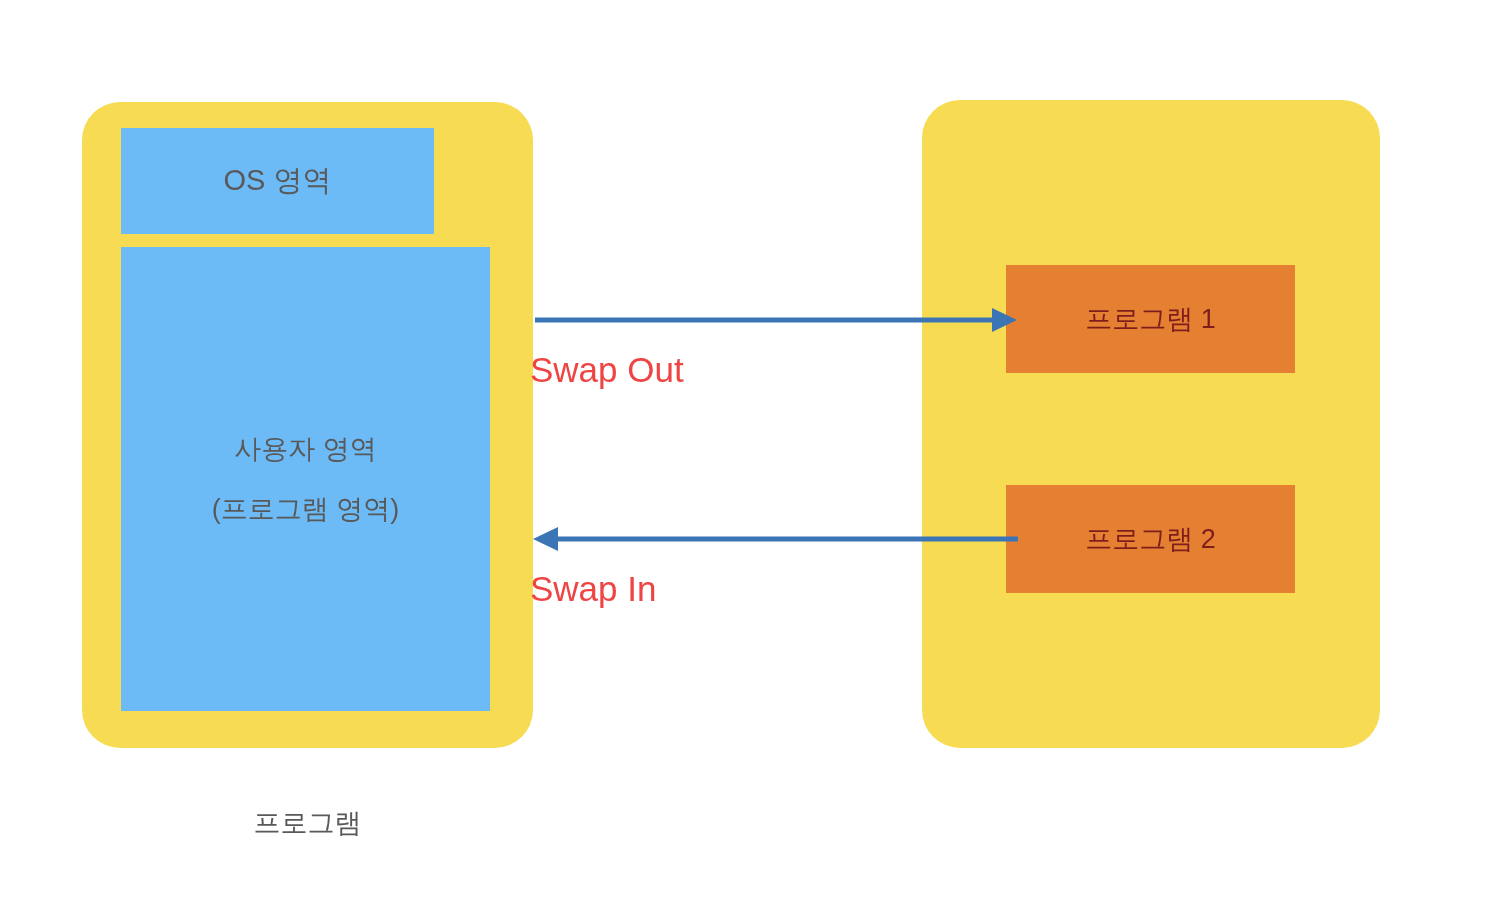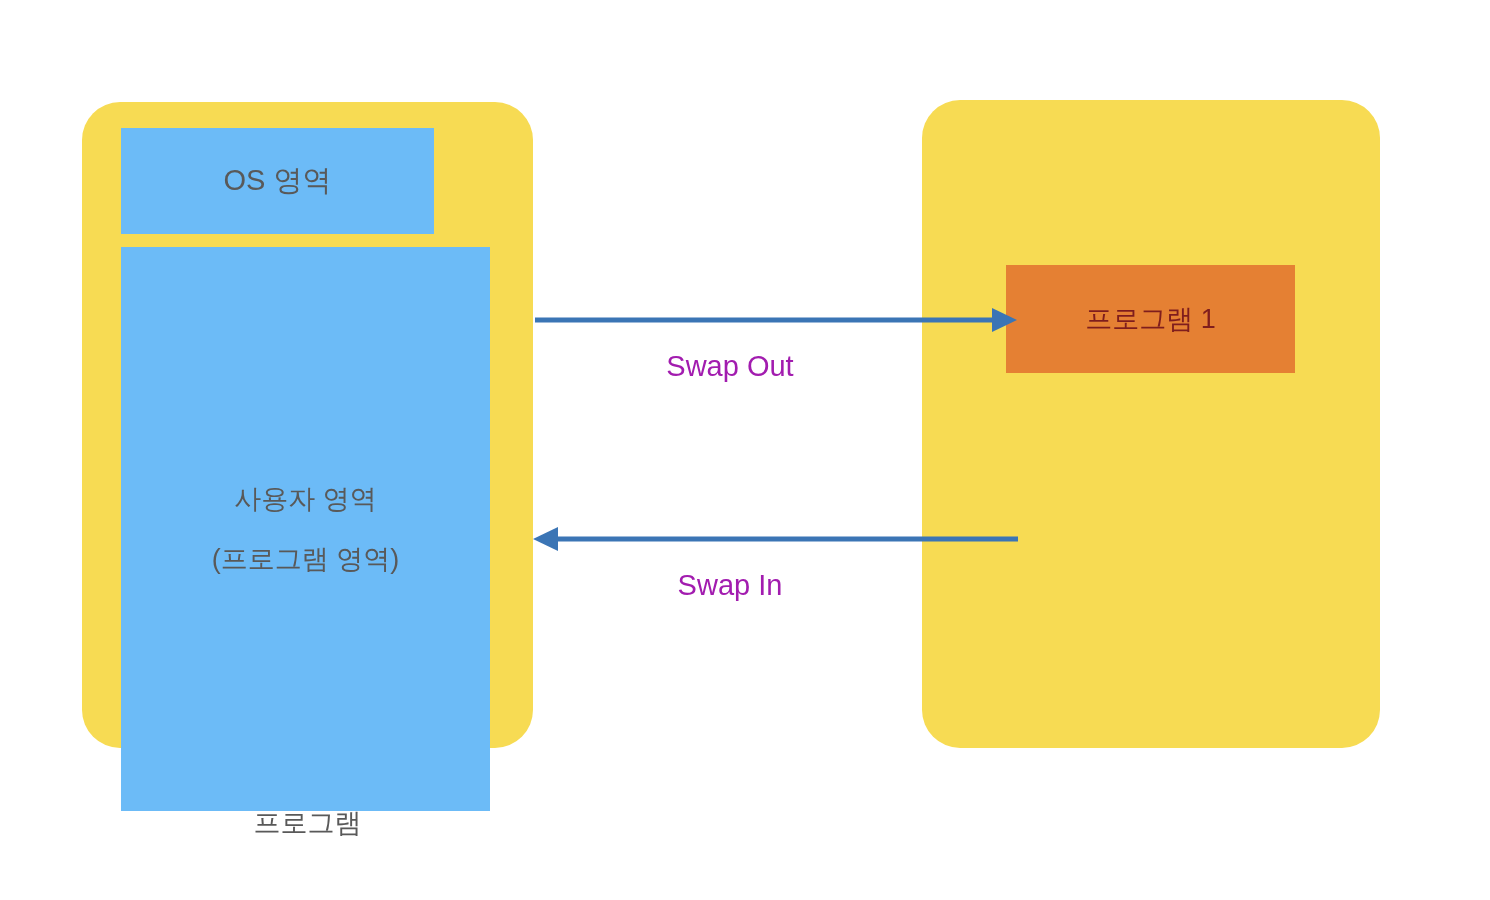--- a/index.html
+++ b/index.html
@@ -53,21 +53,21 @@
     left: 121px;
     top: 128px;
     width: 313px;
     height: 106px;
     font-size: 29px;
   }
   #user-region {
     left: 121px;
     top: 247px;
     width: 369px;
-    height: 564px;
+    height: 464px;
     font-size: 27px;
     line-height: 1.42;
     flex-direction: column;
     gap: 21px;
   }
   #user-region .line { display: block; white-space: nowrap; }
 
   
   .program-block {
     position: absolute;
@@ -96,24 +96,23 @@
   .arrow-svg {
     position: absolute;
     overflow: visible;
   }
   #swap-out-arrow { left: 530px; top: 300px; }
   #swap-in-arrow  { left: 530px; top: 519px; }
 
   
   .arrow-label {
     position: absolute;
-    color: #a21caf;
-    font-size: 29px;
+    color: #ef4444;
+    font-size: 35px;
     white-space: nowrap;
-    text-align: center;
   }
   #swap-out-label {
     left: 530px;
     top: 350px;
     width: 400px;
   }
   #swap-in-label {
     left: 530px;
     top: 569px;
     width: 400px;
@@ -153,20 +152,23 @@
     <span class="line">사용자 영역</span>
     <span class="line">(프로그램 영역)</span>
   </div>
 
   <div id="secondary-storage-block" class="mem-block"></div>
 
   <div id="program-1-block" class="program-block">
     <span>프로그램 1</span>
   </div>
 
+  <div id="program-2-block" class="program-block">
+    <span>프로그램 2</span>
+  </div>
 
   <svg id="swap-out-arrow" class="arrow-svg" width="490" height="40" viewBox="0 0 490 40">
     <line x1="5" y1="20" x2="462" y2="20" stroke="#3b75b5" stroke-width="5"></line>
     <polygon points="462,8 487,20 462,32" fill="#3b75b5"></polygon>
   </svg>
 
   <svg id="swap-in-arrow" class="arrow-svg" width="490" height="40" viewBox="0 0 490 40">
     <line x1="28" y1="20" x2="488" y2="20" stroke="#3b75b5" stroke-width="5"></line>
     <polygon points="28,8 3,20 28,32" fill="#3b75b5"></polygon>
   </svg>

